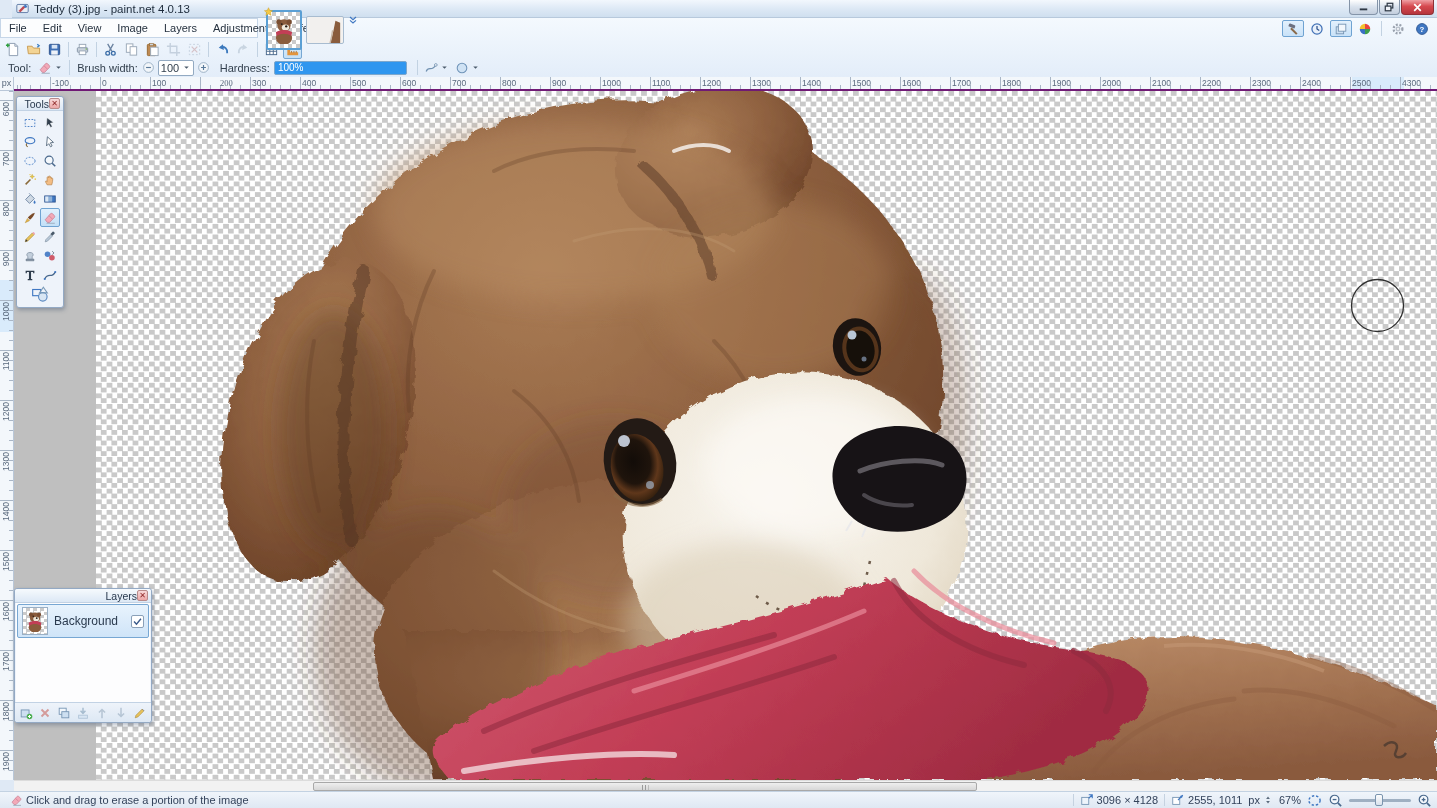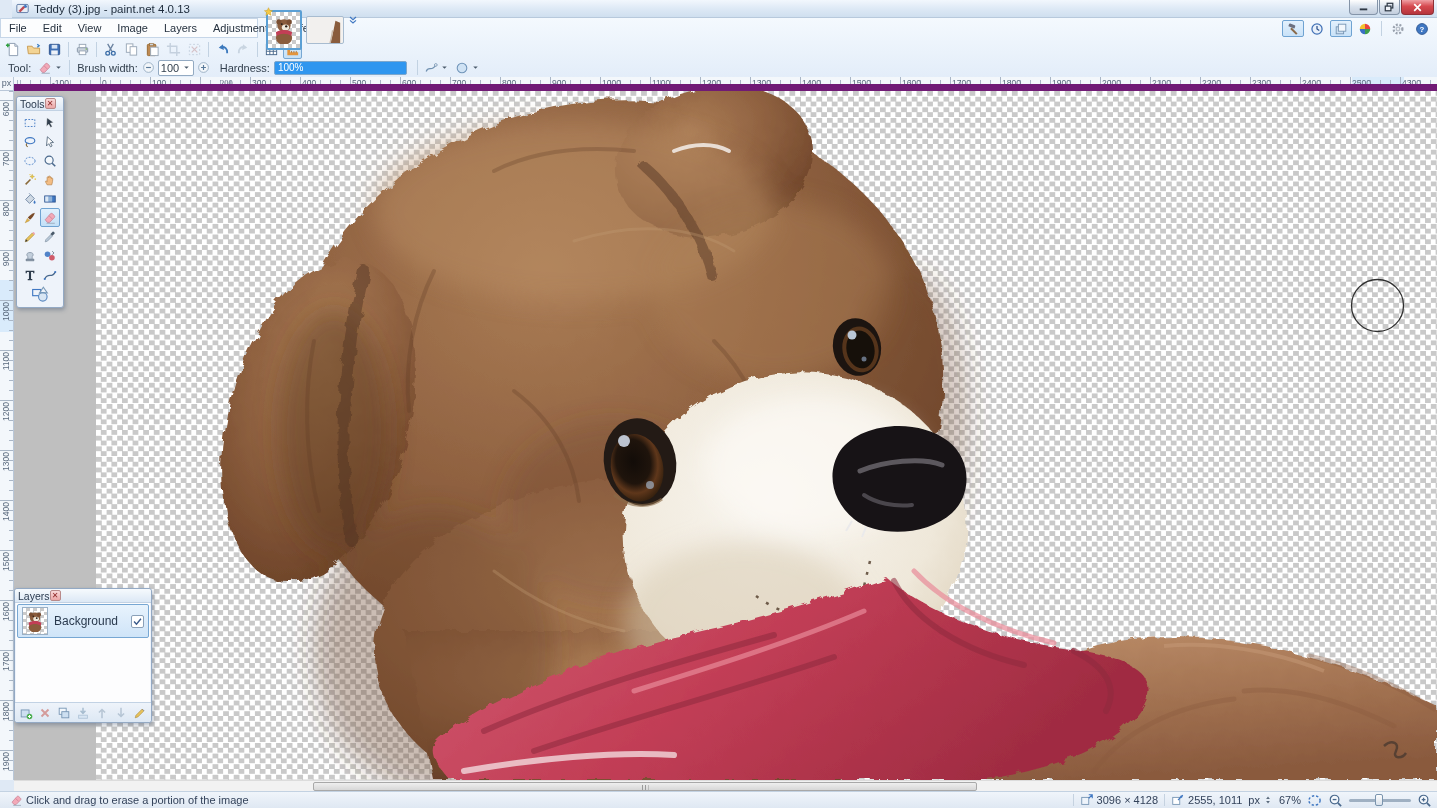--- a/index.html
+++ b/index.html
@@ -59,21 +59,21 @@
   #utilitybar{position:absolute;right:4px;top:2px;display:flex;align-items:center;gap:2px;}
   .ubtn{width:22px;height:17px;display:flex;align-items:center;justify-content:center;
     border:1px solid transparent;border-radius:2px;}
   .ubtn.active{background:linear-gradient(#e3f1fd,#c9e2f8);border-color:#6fa3d2;}
 
   
   #ruler-corner{position:absolute;left:0;top:77px;width:14px;height:14px;background:#f2f6fb;
     border-right:1px solid #b9c7d8;border-bottom:1px solid #b9c7d8;
     font-size:9px;color:#5a6a7e;line-height:13px;text-align:center;}
   #hruler{position:absolute;left:14px;top:77px;width:1423px;height:14px;background:#f3f7fb;
-    border-bottom:7px solid #701a75;overflow:hidden;}
+    border-bottom:2px solid #701a75;overflow:hidden;}
   #hruler .minor{position:absolute;bottom:0;left:0;right:0;height:4px;
     background-image:repeating-linear-gradient(90deg,#a9b6c6 0 1px,transparent 1px 10px);
     background-position-x:6px;}
   #vruler{position:absolute;left:0;top:91px;width:14px;height:689px;background:#f3f7fb;
     border-right:1px solid #b9c7d8;overflow:hidden;}
   #vruler .minor{position:absolute;right:0;top:0;bottom:0;width:4px;
     background-image:repeating-linear-gradient(180deg,#a9b6c6 0 1px,transparent 1px 10px);
     background-position-y:9px;}
   .htick{position:absolute;top:0;width:1px;height:13px;background:#a9b6c6;}
   .vtick{position:absolute;left:0;height:1px;width:13px;background:#a9b6c6;}
@@ -87,21 +87,21 @@
   #gutter{position:absolute;left:0;top:0;width:82px;height:689px;background:#bfbfbf;}
   #checker{position:absolute;left:82px;top:0;width:1341px;height:689px;
     background-color:#fff;
     background-image:conic-gradient(#c9c9c9 0 25%,#ffffff 0 50%,#c9c9c9 0 75%,#ffffff 0);
     background-size:10.6px 10.6px;}
   #bear-svg{position:absolute;left:0;top:0;}
 
   
   .palette{position:absolute;background:#eef3fa;border:1px solid #93a9c4;border-radius:3px;
     box-shadow:1px 2px 4px rgba(40,60,90,.35);z-index:40;}
-  .palette-title{height:14px;display:flex;align-items:center;justify-content:flex-start;
+  .palette-title{height:14px;display:flex;align-items:center;justify-content:flex-end;
     padding:0 3px;font-size:10.5px;color:#2a3a4e;
     background:linear-gradient(#f6fafd,#dce8f5);border-bottom:1px solid #c2d2e4;
     border-radius:3px 3px 0 0;}
   .close-box{width:11px;height:11px;border:1px solid #b98a8a;border-radius:2px;
     background:linear-gradient(#f8dada,#eba7a7);display:flex;align-items:center;justify-content:center;
     font-size:8px;color:#8f2a2a;line-height:1;}
   #tools-palette{left:16px;top:96px;width:48px;height:212px;}
   #tools-grid{display:grid;grid-template-columns:20px 20px;justify-content:center;
     padding-top:2px;row-gap:0;}
   .tool-cell{width:20px;height:19px;display:flex;align-items:center;justify-content:center;

